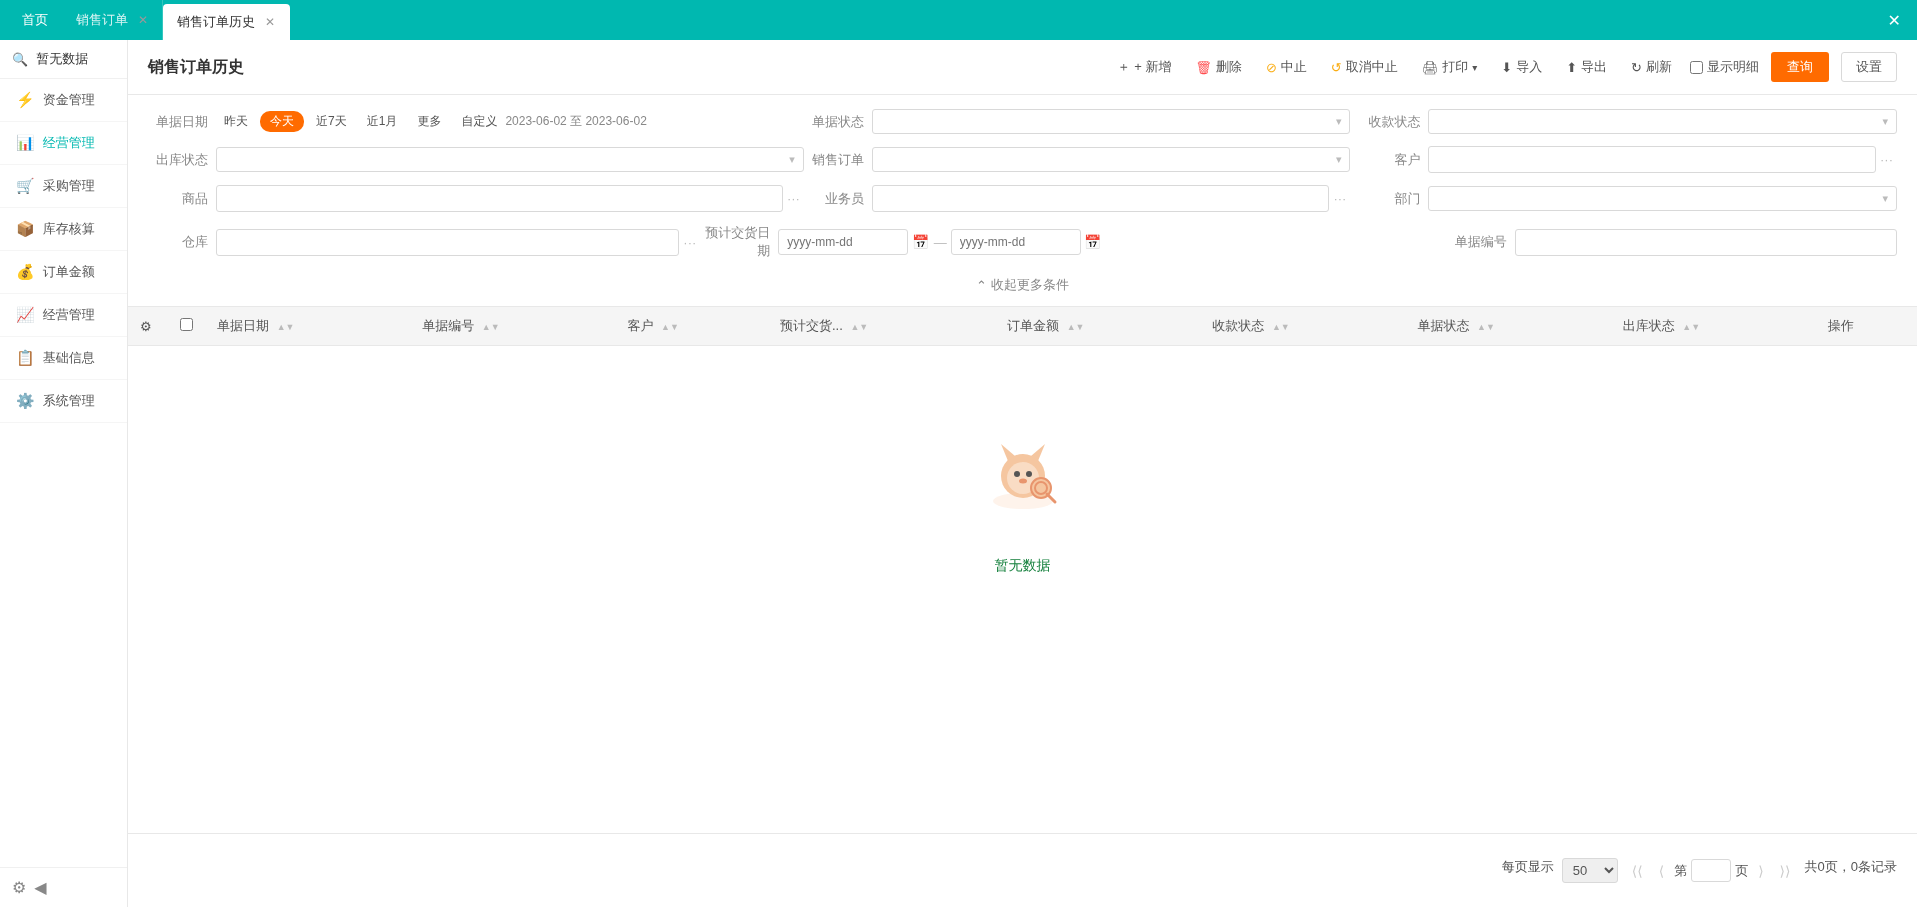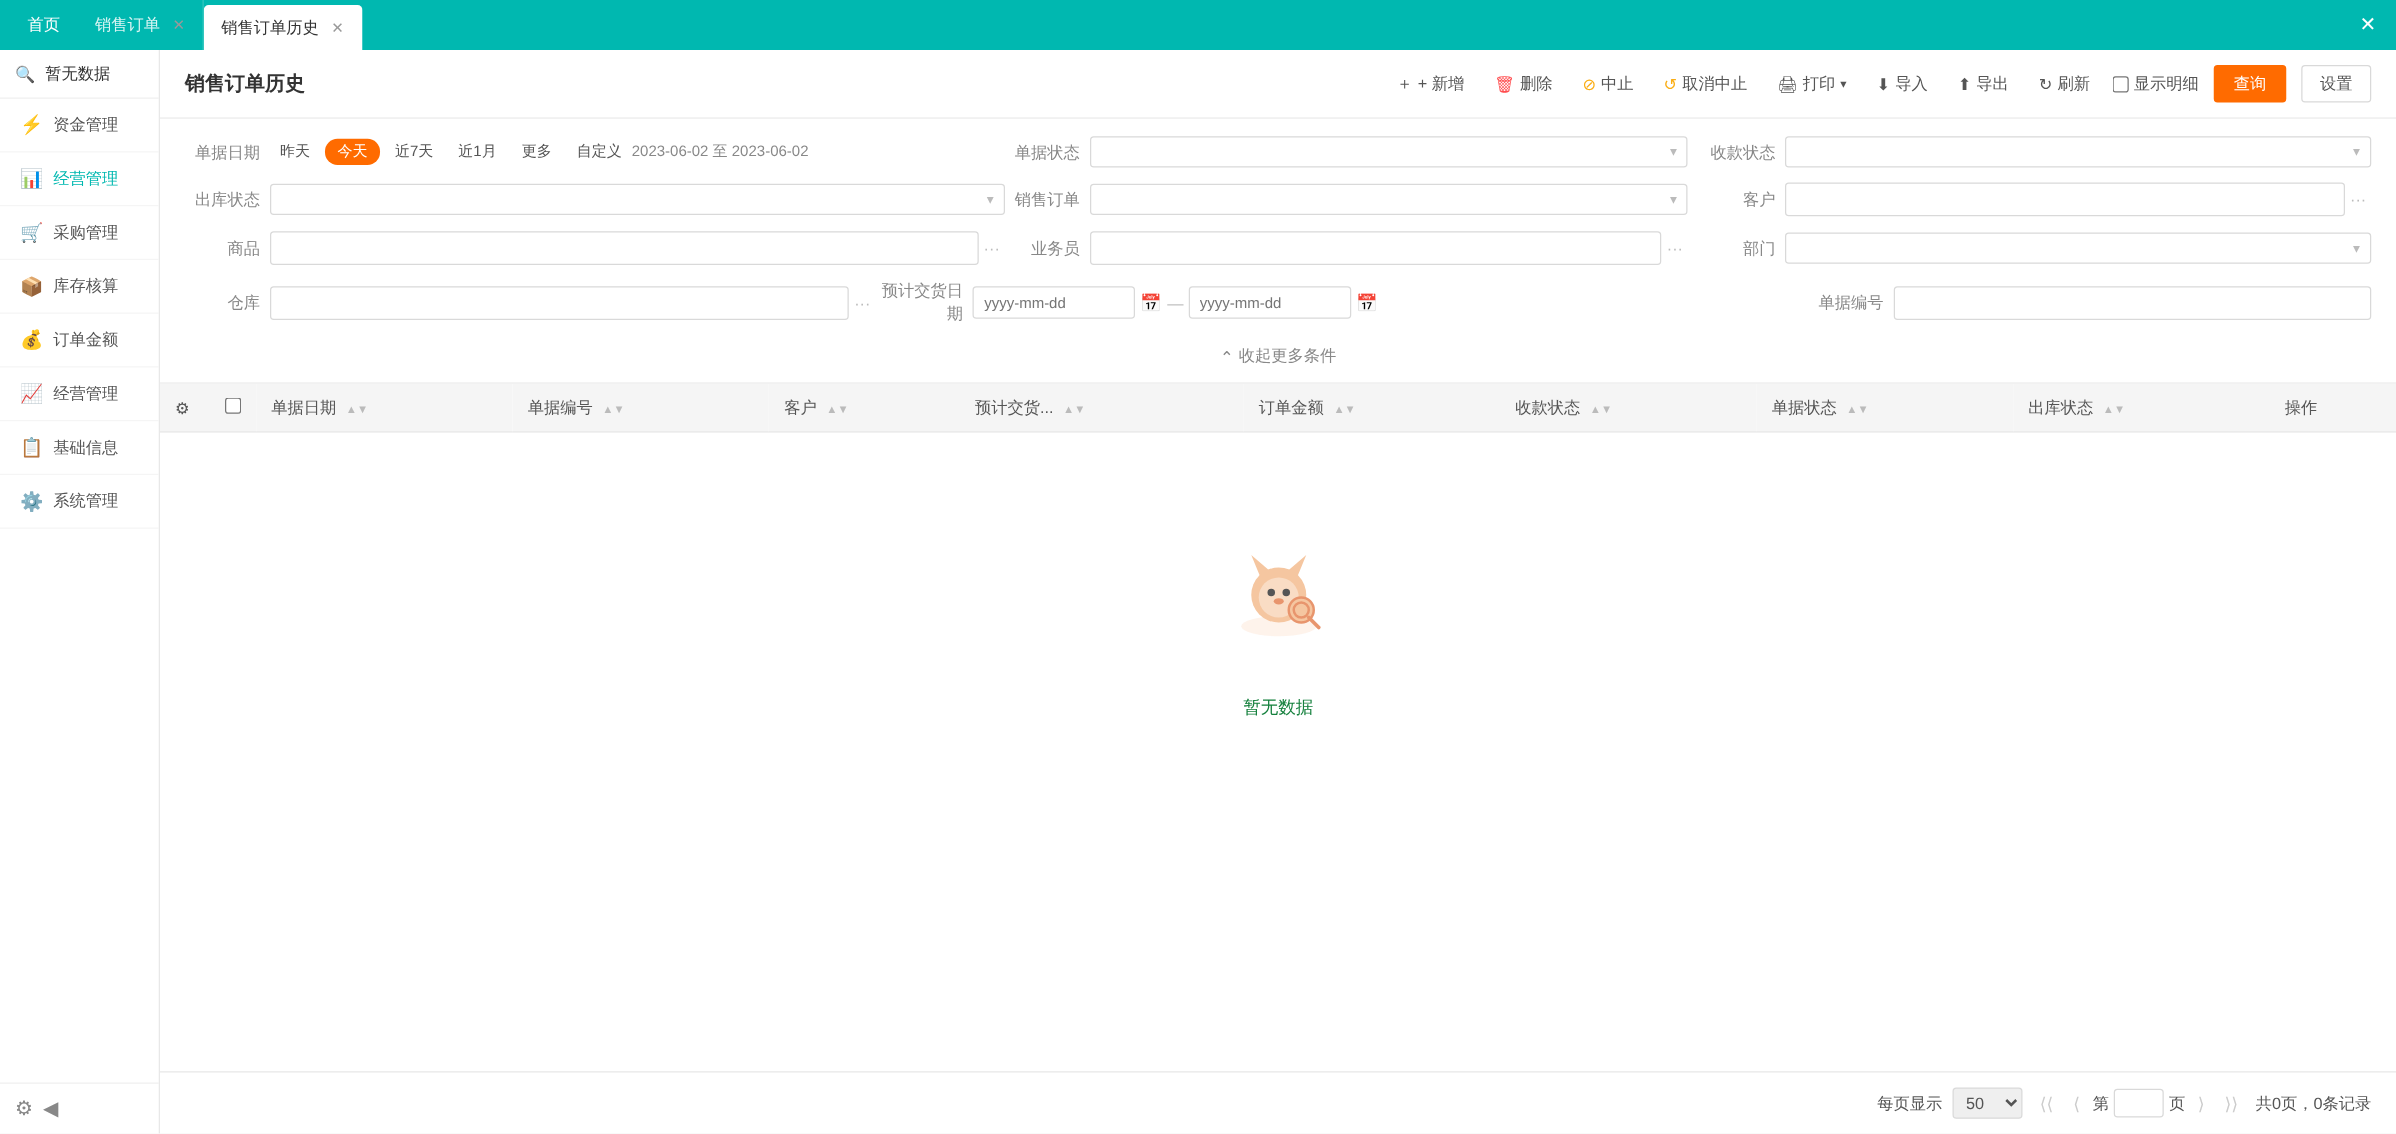--- a/index.html
+++ b/index.html
@@ -105,21 +105,21 @@
     .col-settings { width: 40px; text-align: center; }
     .col-check { width: 36px; text-align: center; }
 
     
     .empty-state { display: flex; flex-direction: column; align-items: center; justify-content: center; padding: 80px 0; }
     .empty-icon { font-size: 80px; margin-bottom: 12px; }
     .empty-text { color: #15803d; font-size: 14px; }
 
     
     .pagination {
-      display: flex; align-items: center; justify-content: flex-end; padding: 12px 20px;
+      display: flex; justify-content: flex-end; padding: 24px 20px;
       background: white; border-top: 1px solid #e8e8e8; gap: 8px; flex-shrink: 0;
     }
     .page-size-label { color: #555; font-size: 13px; }
     .page-size-select { border: 1px solid #d9d9d9; border-radius: 3px; padding: 3px 6px; color: #555; cursor: pointer; }
     .page-nav { display: flex; align-items: center; gap: 4px; }
     .page-nav-btn { cursor: pointer; color: #888; padding: 2px 6px; font-size: 14px; }
     .page-nav-btn.disabled { color: #ccc; cursor: not-allowed; }
     .page-input { width: 40px; border: 1px solid #d9d9d9; border-radius: 3px; padding: 3px 4px; text-align: center; }
     .page-info { color: #555; font-size: 13px; }
   </style>

